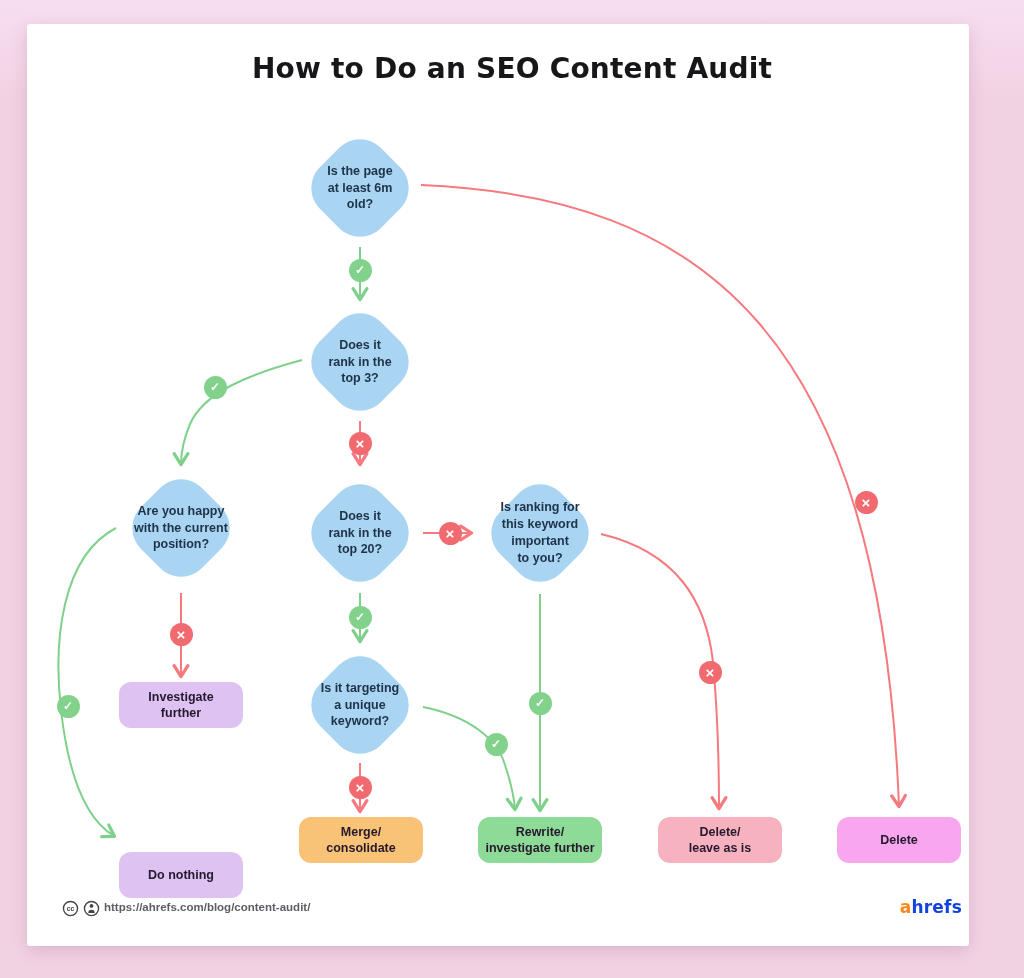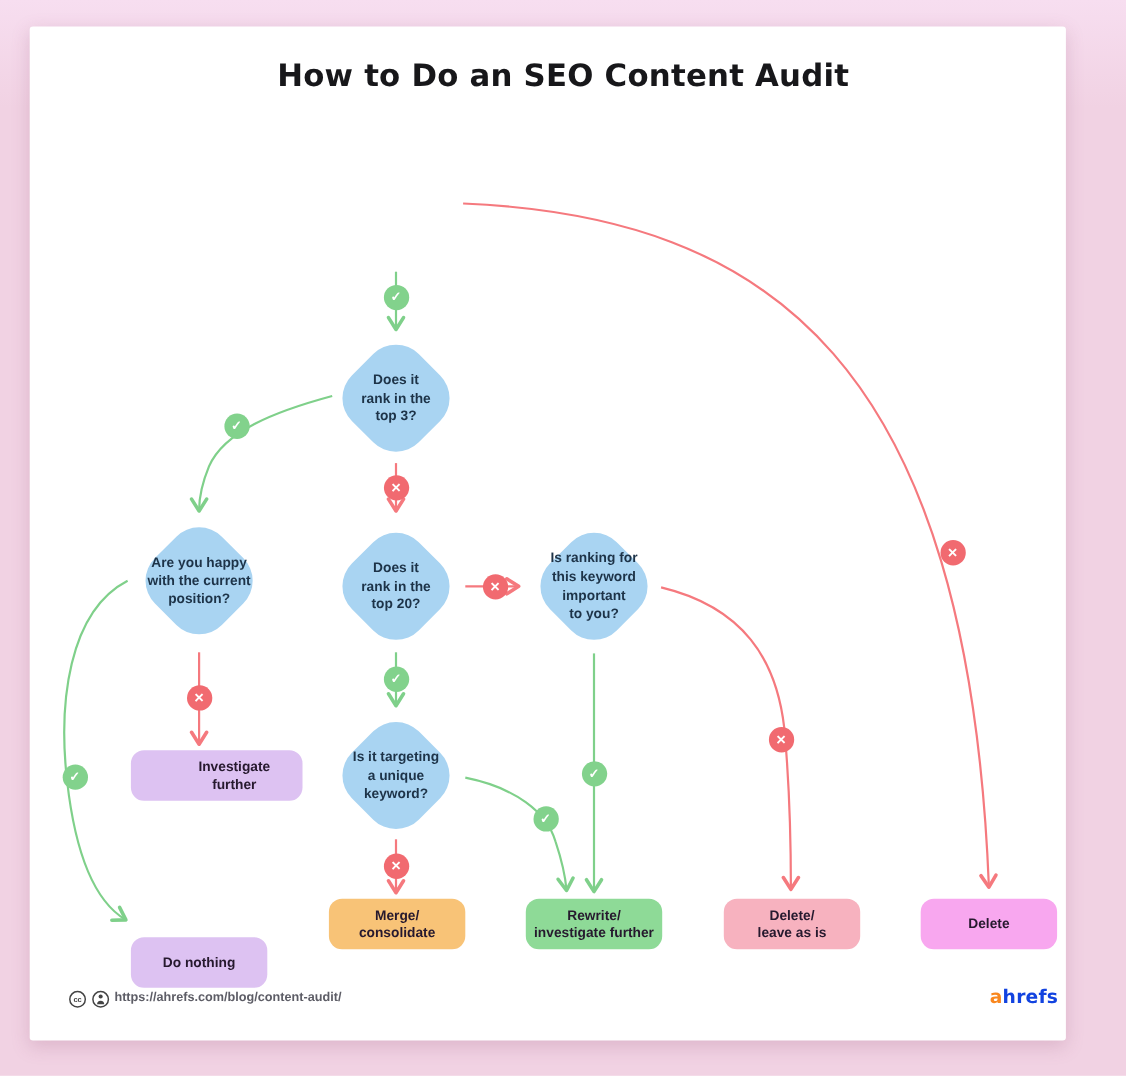--- a/index.html
+++ b/index.html
@@ -72,20 +72,25 @@
     <path class="e-red" marker-end="url(#ah-r)" d="M181,593 L181,676"></path>
     <path class="e-green" marker-end="url(#ah-g)" d="M116,528 C62,556 53,640 61,710 C68,772 84,818 114,836"></path>
     <path class="e-red" marker-end="url(#ah-r)" d="M423,533 L471,533"></path>
     <path class="e-green" marker-end="url(#ah-g)" d="M360,593 L360,641"></path>
     <path class="e-green" marker-end="url(#ah-g)" d="M540,594 L540,810"></path>
     <path class="e-red" marker-end="url(#ah-r)" d="M601,534 C676,552 706,600 713,662 C718,716 719,762 719,808"></path>
     <path class="e-red" marker-end="url(#ah-r)" d="M360,763 L360,811"></path>
     <path class="e-green" marker-end="url(#ah-g)" d="M423,707 C468,716 497,738 505,765 C511,783 514,797 515,809"></path>
   </svg>
 
+  <div class="diamond" style="left:292px;top:120px;">
+    <span>Is the page
+at least 6m
+old?</span>
+  </div>
   <div class="diamond" style="left:292px;top:294px;">
     <span>Does it
 rank in the
 top 3?</span>
   </div>
   <div class="diamond" style="left:113px;top:460px;">
     <span>Are you happy
 with the current
 position?</span>
   </div>
@@ -99,21 +104,21 @@
 this keyword
 important
 to you?</span>
   </div>
   <div class="diamond" style="left:292px;top:637px;">
     <span>Is it targeting
 a unique
 keyword?</span>
   </div>
 
-  <div class="box c-purple" style="left:119px;top:682px;padding-left:32px;">
+  <div class="box c-purple" style="left:119px;top:682px;">
     <span>Investigate
 further</span>
   </div>
   <div class="box c-purple" style="left:119px;top:852px;">
     <span>Do nothing</span>
   </div>
   <div class="box c-orange" style="left:299px;top:817px;">
     <span>Merge/
 consolidate</span>
   </div>

